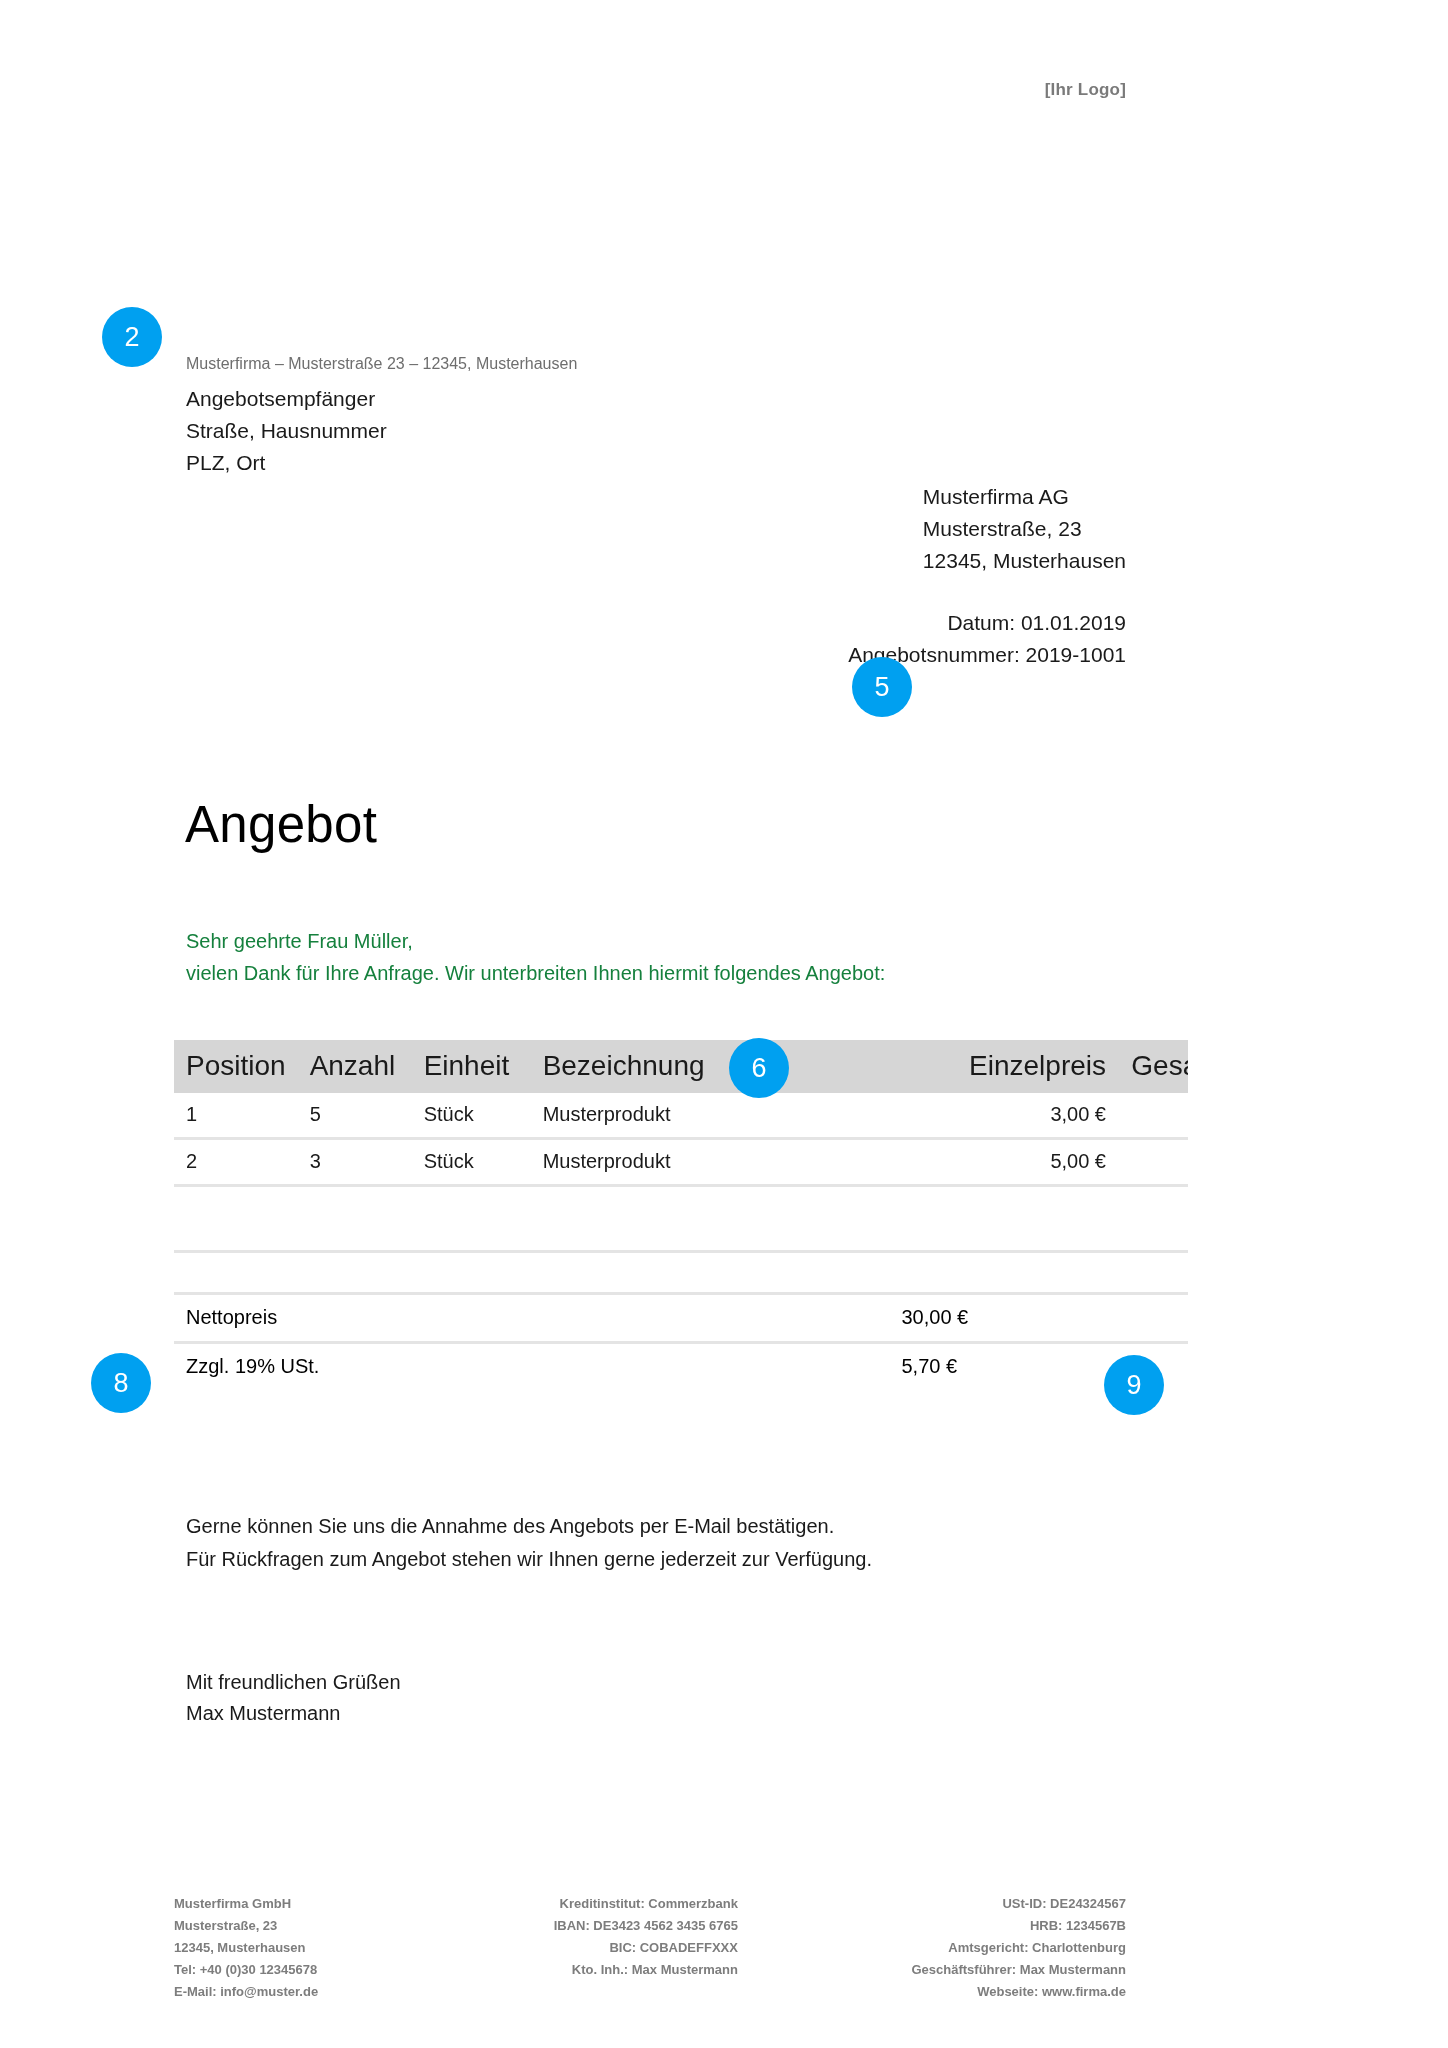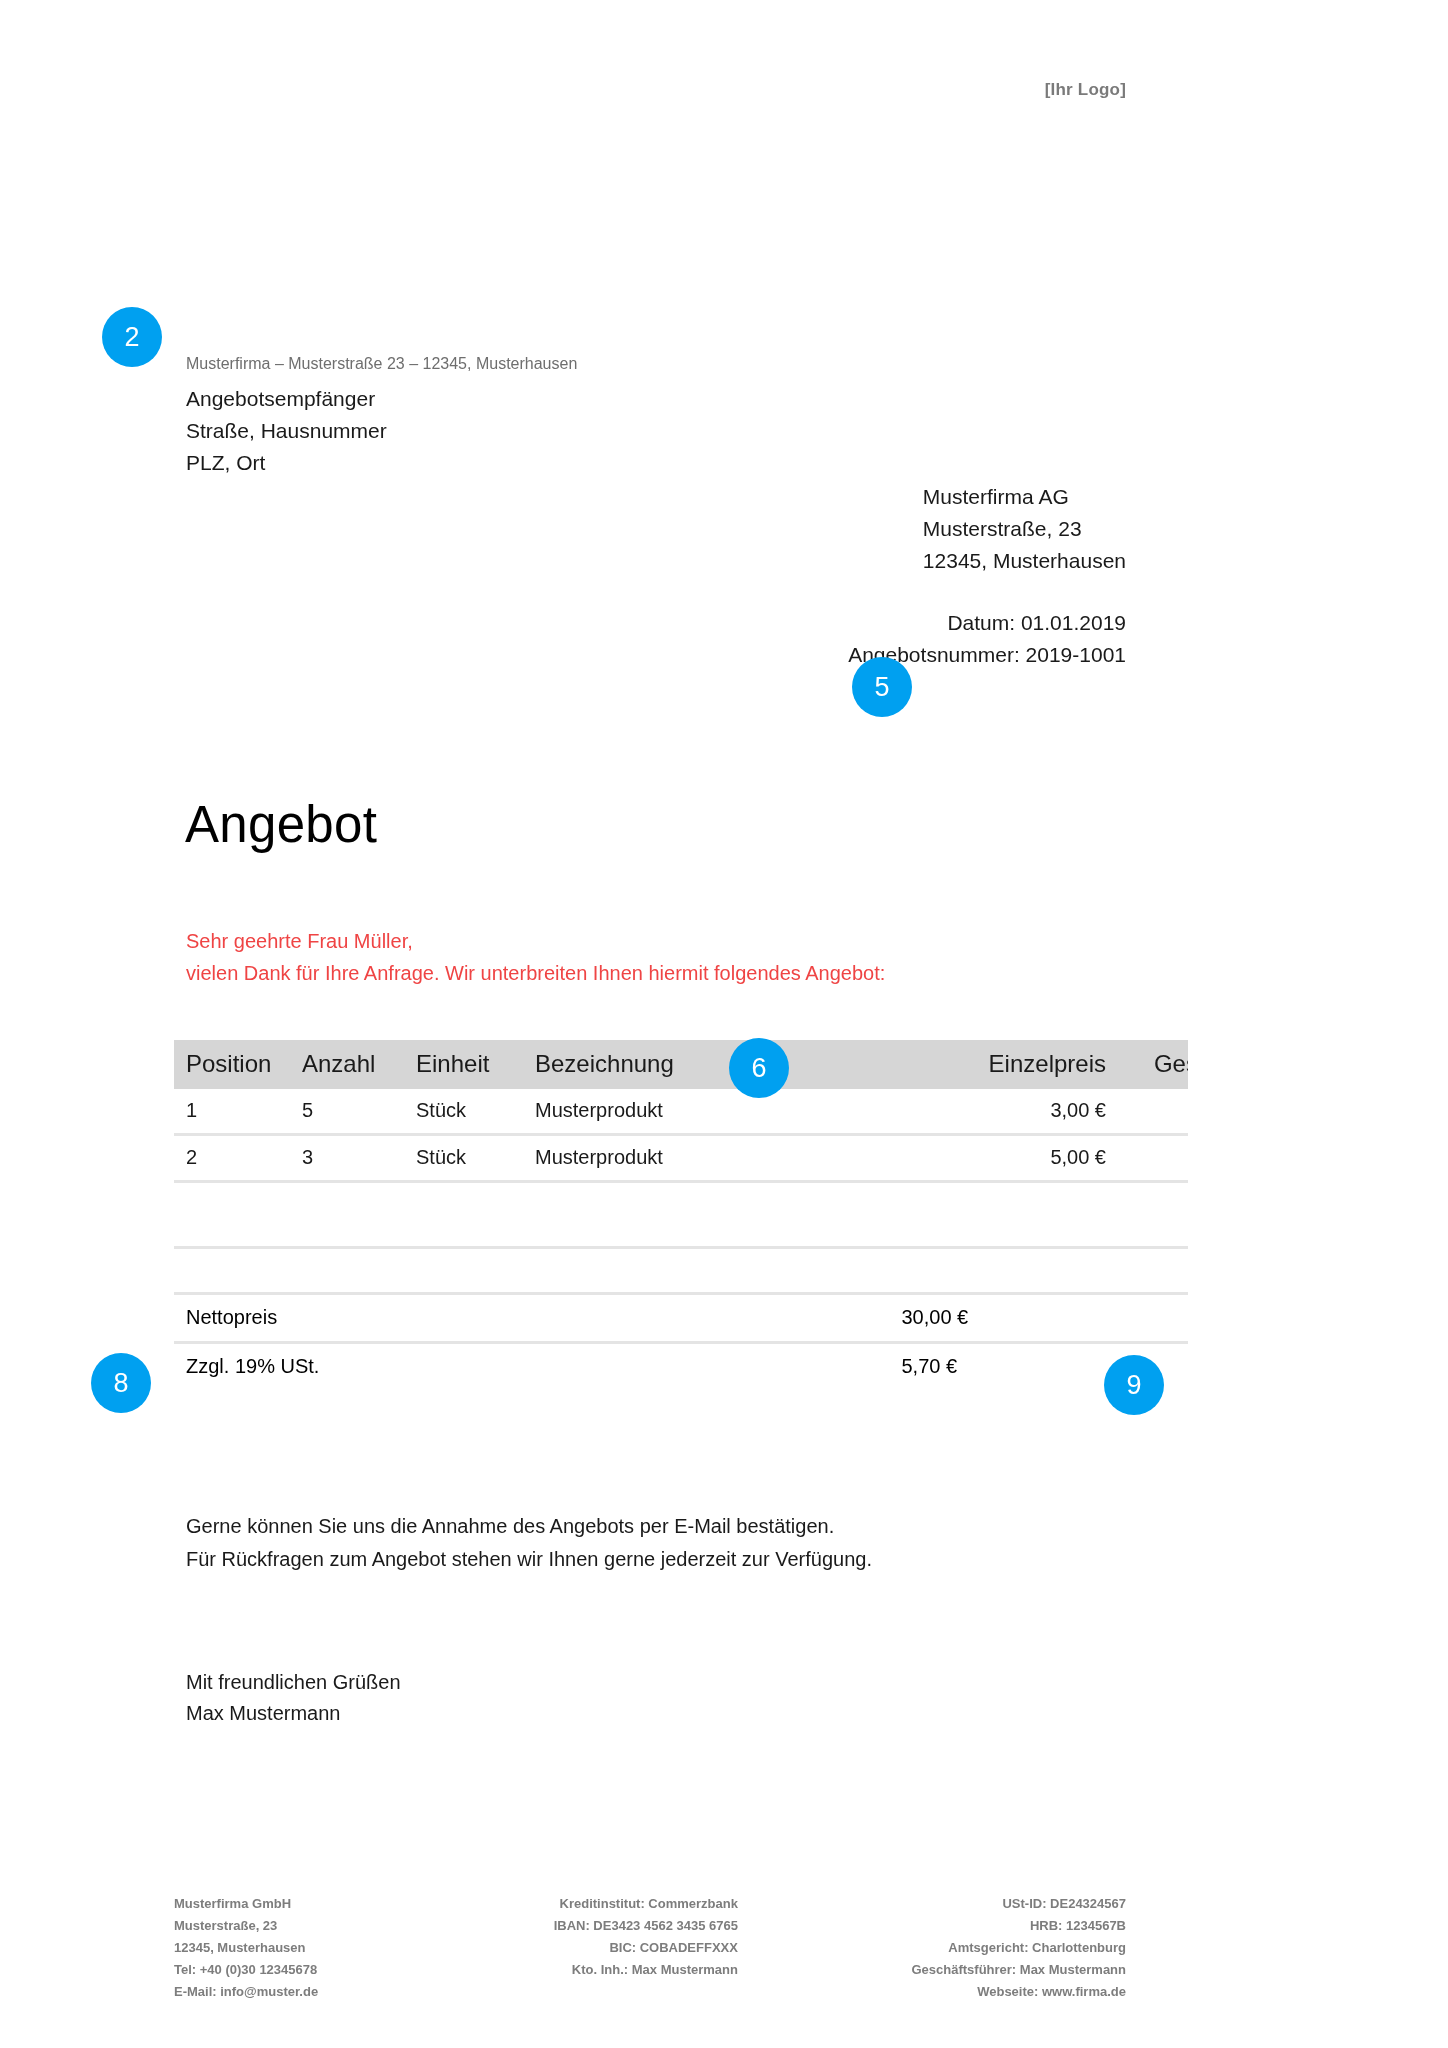--- a/index.html
+++ b/index.html
@@ -79,39 +79,39 @@
     letter-spacing: 0.3px;
   }
 
   
   .intro {
     position: absolute;
     left: 186px;
     top: 925px;
     font-size: 20px;
     line-height: 32px;
-    color: #ef4444;
+    color: #15803d;
   }
 
   
   .items {
     position: absolute;
     left: 174px;
     top: 1040px;
     width: 1128px;
     border-collapse: collapse;
     font-size: 20px;
     color: #1a1a1a;
   }
   .items th {
     background: #d6d6d6;
     font-weight: 400;
     text-align: left;
     padding: 10px 12px 11px 12px;
-    font-size: 24px;
+    font-size: 28px;
     color: #1a1a1a;
   }
   .items td {
     padding: 10px 12px 11px 12px;
     border-bottom: 3px solid #e4e4e4;
     background: #ffffff;
   }
   .items tr.empty td {
     height: 42px;
     border-bottom: 3px solid #e4e4e4;

